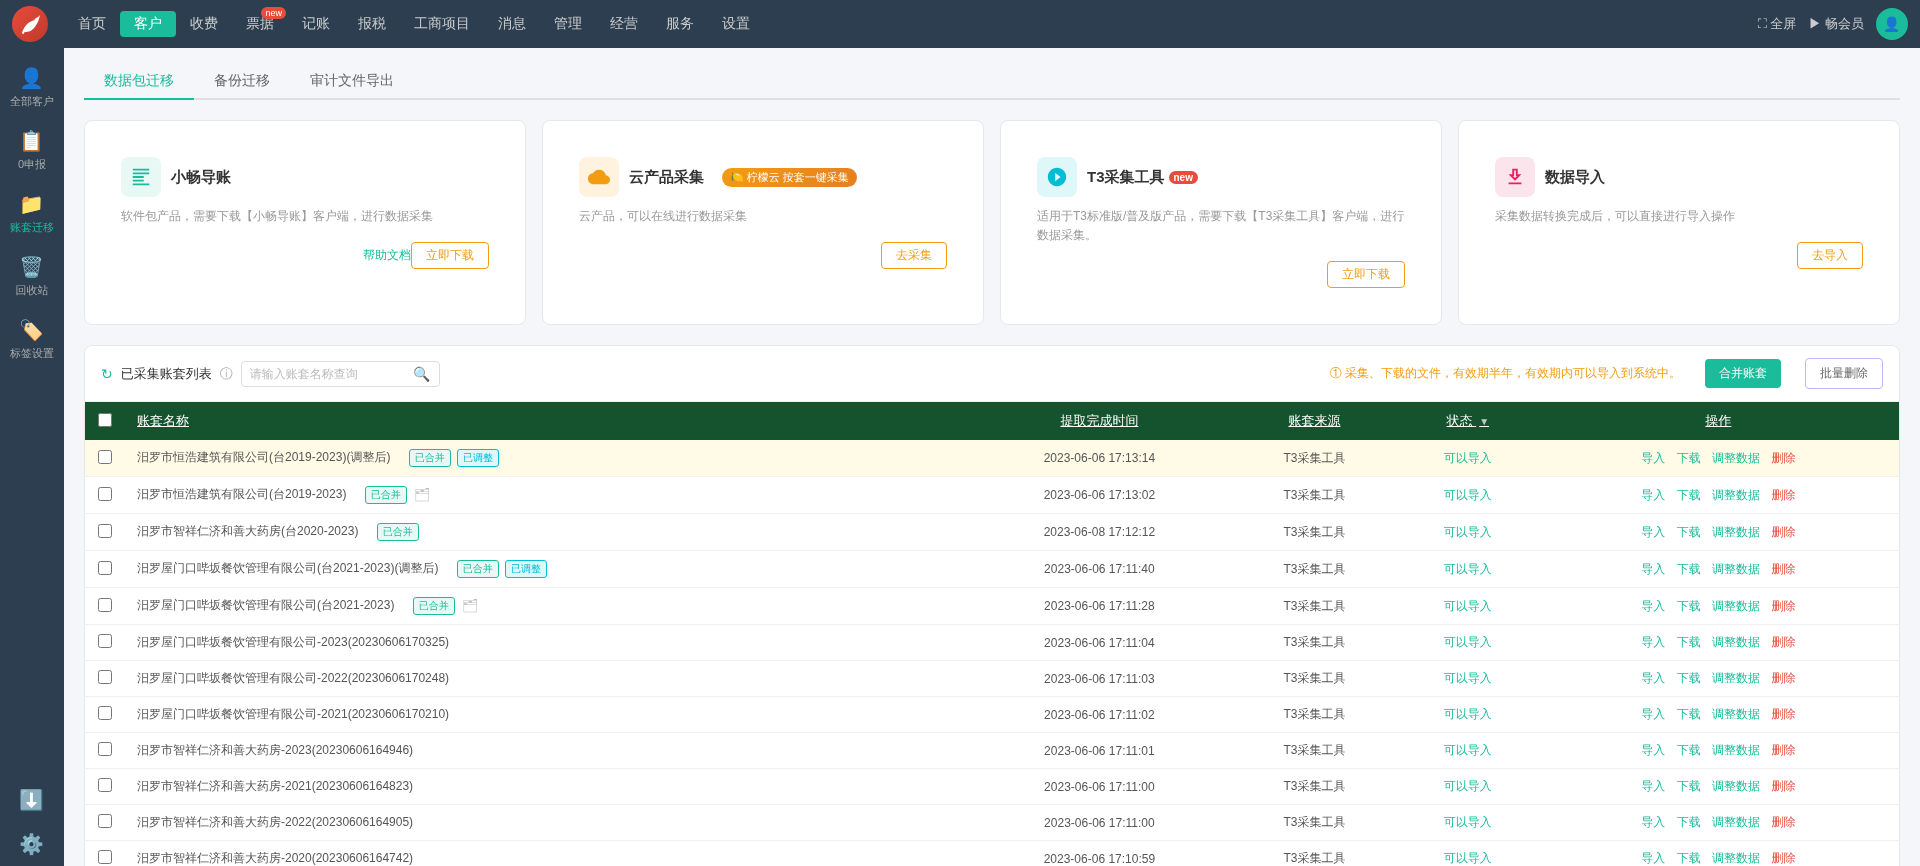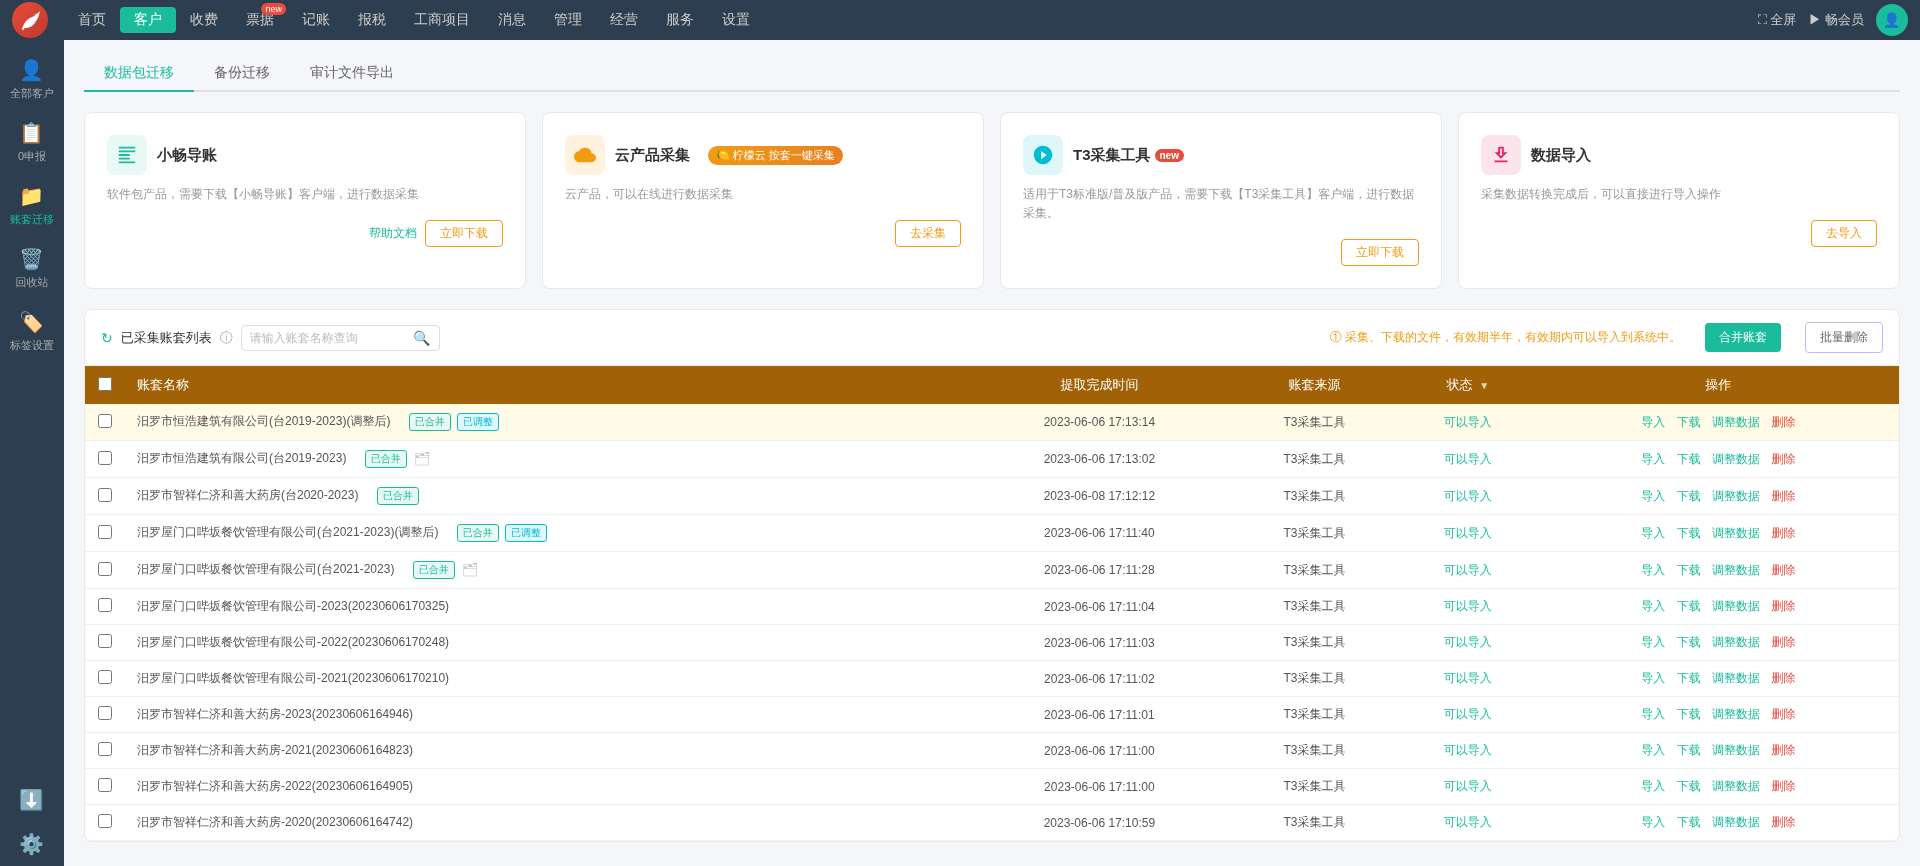--- a/index.html
+++ b/index.html
@@ -1,21 +1,21 @@
 <!DOCTYPE html>
 <html><head>
   <meta charset="utf-8">
   <style>
     * { box-sizing: border-box; margin: 0; padding: 0; font-family: 'Microsoft YaHei', Arial, sans-serif; }
     body { background: #f5f6fa; font-size: 13px; color: #333; display: flex; flex-direction: column; height: 866px; overflow: hidden; }
 
     
     .top-nav {
       background: #2c3e50;
-      height: 40px;
+      height: 48px;
       display: flex;
       align-items: center;
       padding: 0 12px;
       flex-shrink: 0;
       position: relative;
     }
     .top-nav .logo {
       width: 36px; height: 36px; border-radius: 50%;
       background: linear-gradient(135deg, #e74c3c, #c0392b);
       display: flex; align-items: center; justify-content: center;
@@ -74,38 +74,38 @@
       padding: 8px 20px; cursor: pointer; color: #666; font-size: 14px;
       border-bottom: 2px solid transparent; margin-bottom: -2px;
     }
     .page-tab.active { color: #1abc9c; border-bottom-color: #1abc9c; font-weight: 500; }
 
     
     .cards-row {
       display: flex; gap: 16px; margin-bottom: 20px;
     }
     .card {
-      flex: 1; background: #fff; border-radius: 8px; padding: 22px;
+      flex: 1; background: #fff; border-radius: 8px; padding: 36px;
       border: 1px solid #e8e8e8; position: relative;
     }
     .card-header {
       display: flex; align-items: center; gap: 10px; margin-bottom: 10px;
     }
     .card-icon {
       width: 40px; height: 40px; border-radius: 8px;
       display: flex; align-items: center; justify-content: center;
       font-size: 20px; flex-shrink: 0;
     }
     .card-icon.green { background: #e8f8f4; color: #1abc9c; }
     .card-icon.orange { background: #fff3e0; color: #f39c12; }
     .card-icon.teal { background: #e0f7fa; color: #00bcd4; }
     .card-icon.red { background: #fce4ec; color: #e91e63; }
     .card-title { font-size: 15px; font-weight: bold; color: #333; }
     .card-desc { font-size: 12px; color: #999; line-height: 1.6; margin-bottom: 16px; }
-    .card-footer { display: flex; gap: 8px; justify-content: flex-end; align-items: center; }
+    .card-footer { display: flex; justify-content: flex-end; align-items: center; }
     .btn-link { color: #1abc9c; font-size: 12px; cursor: pointer; text-decoration: none; }
     .btn-outline {
       border: 1px solid #f39c12; color: #f39c12; background: #fff;
       padding: 4px 14px; border-radius: 4px; cursor: pointer; font-size: 12px;
     }
     .new-badge {
       background: #e74c3c; color: white; font-size: 10px; padding: 1px 5px;
       border-radius: 8px; margin-left: 4px; vertical-align: middle;
     }
     .card-badge {
@@ -140,21 +140,21 @@
       background: #1abc9c; color: white; border: none; padding: 6px 14px;
       border-radius: 4px; cursor: pointer; font-size: 12px;
     }
     .btn-batch-del {
       background: #fff; color: #666; border: 1px solid #c4b5fd; padding: 6px 14px;
       border-radius: 4px; cursor: pointer; font-size: 12px;
     }
 
     
     .data-table { width: 100%; border-collapse: collapse; }
-    .data-table thead tr { background: #a16207; color: white; }
+    .data-table thead tr { background: #14532d; color: white; text-decoration: underline; }
     .data-table thead th {
       padding: 10px 12px; text-align: center; font-weight: 500; font-size: 13px;
       white-space: nowrap;
     }
     .data-table thead th:first-child { width: 40px; }
     .data-table thead th:nth-child(2) { text-align: left; }
     .data-table tbody tr { border-bottom: 1px solid #f0f0f0; }
     .data-table tbody tr.highlight { background: #fffbe6; }
     .data-table tbody td {
       padding: 9px 12px; font-size: 12px; color: #555;

